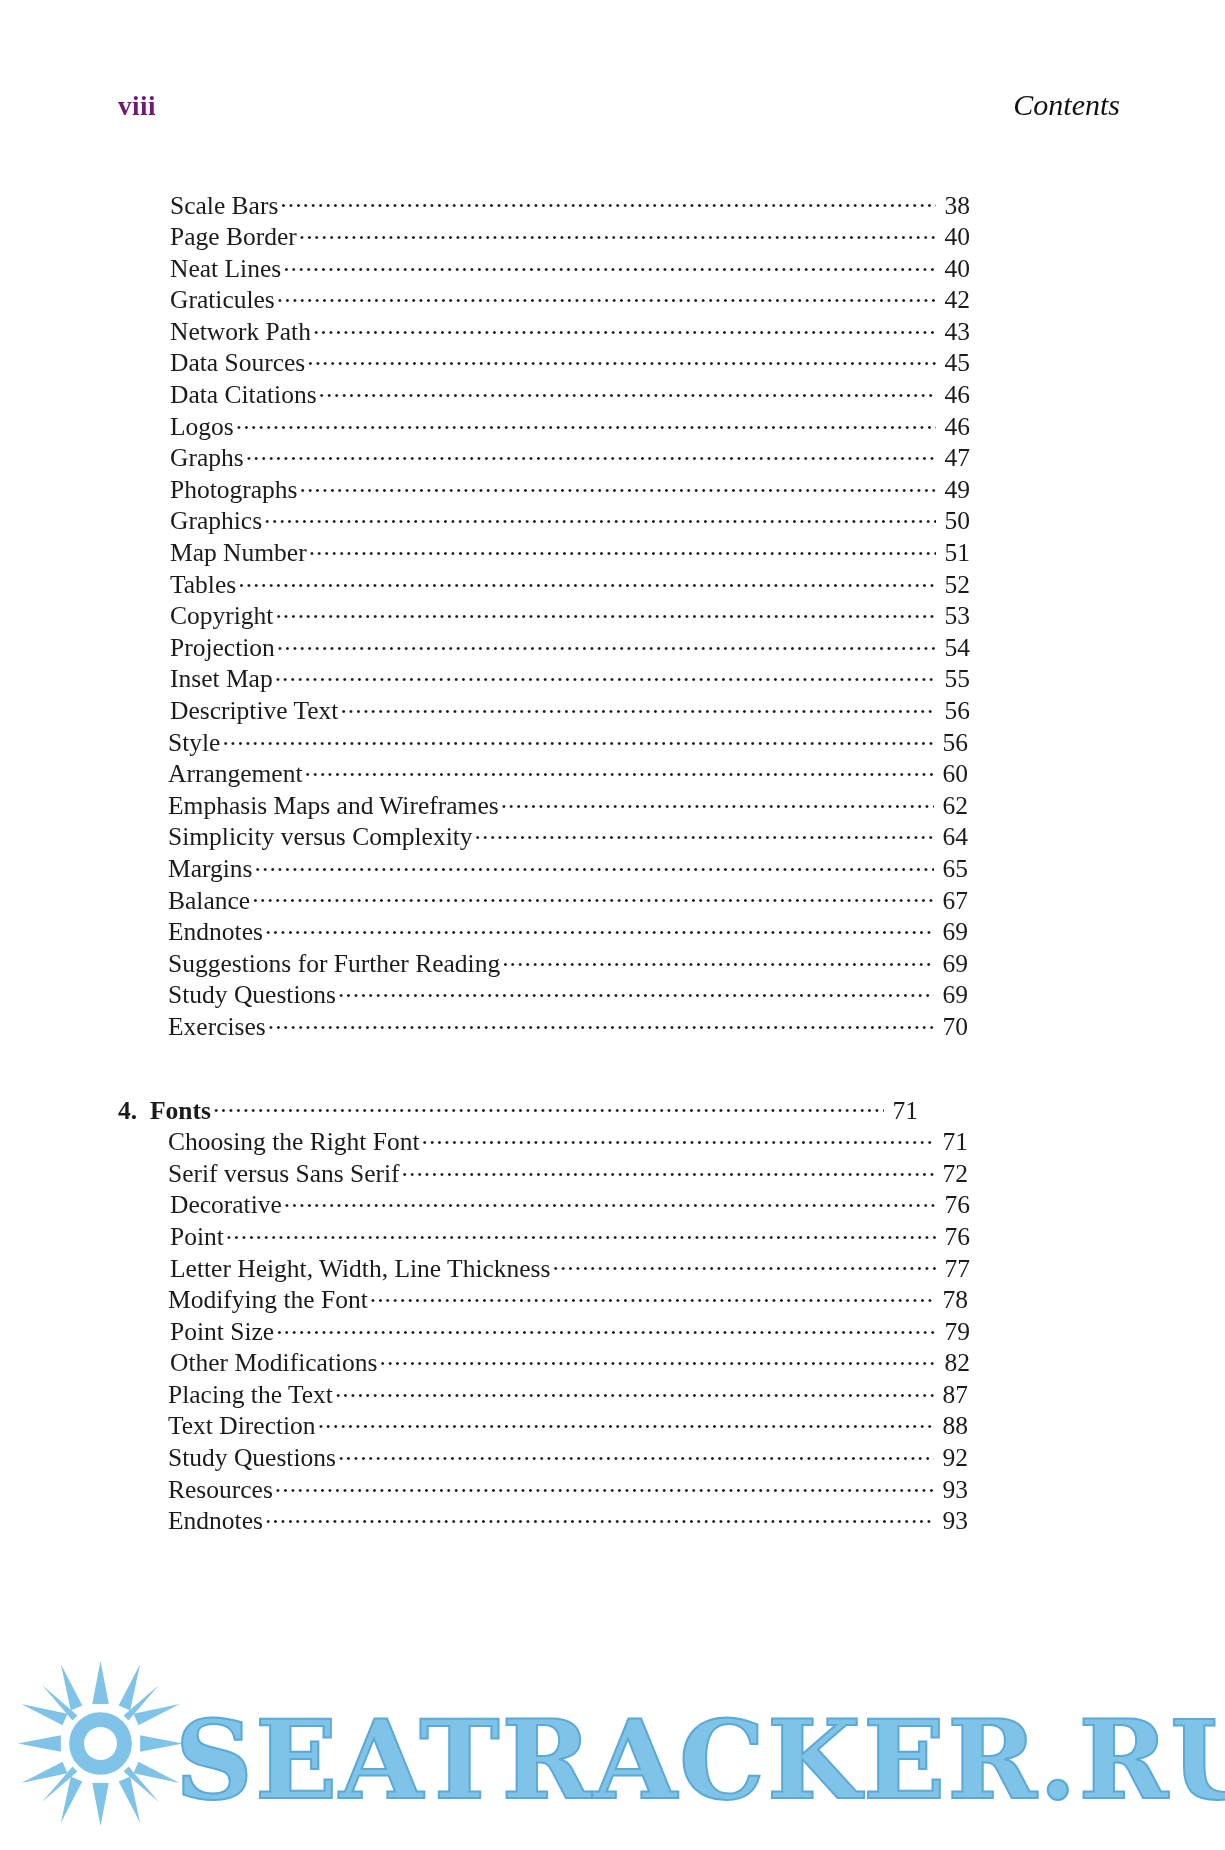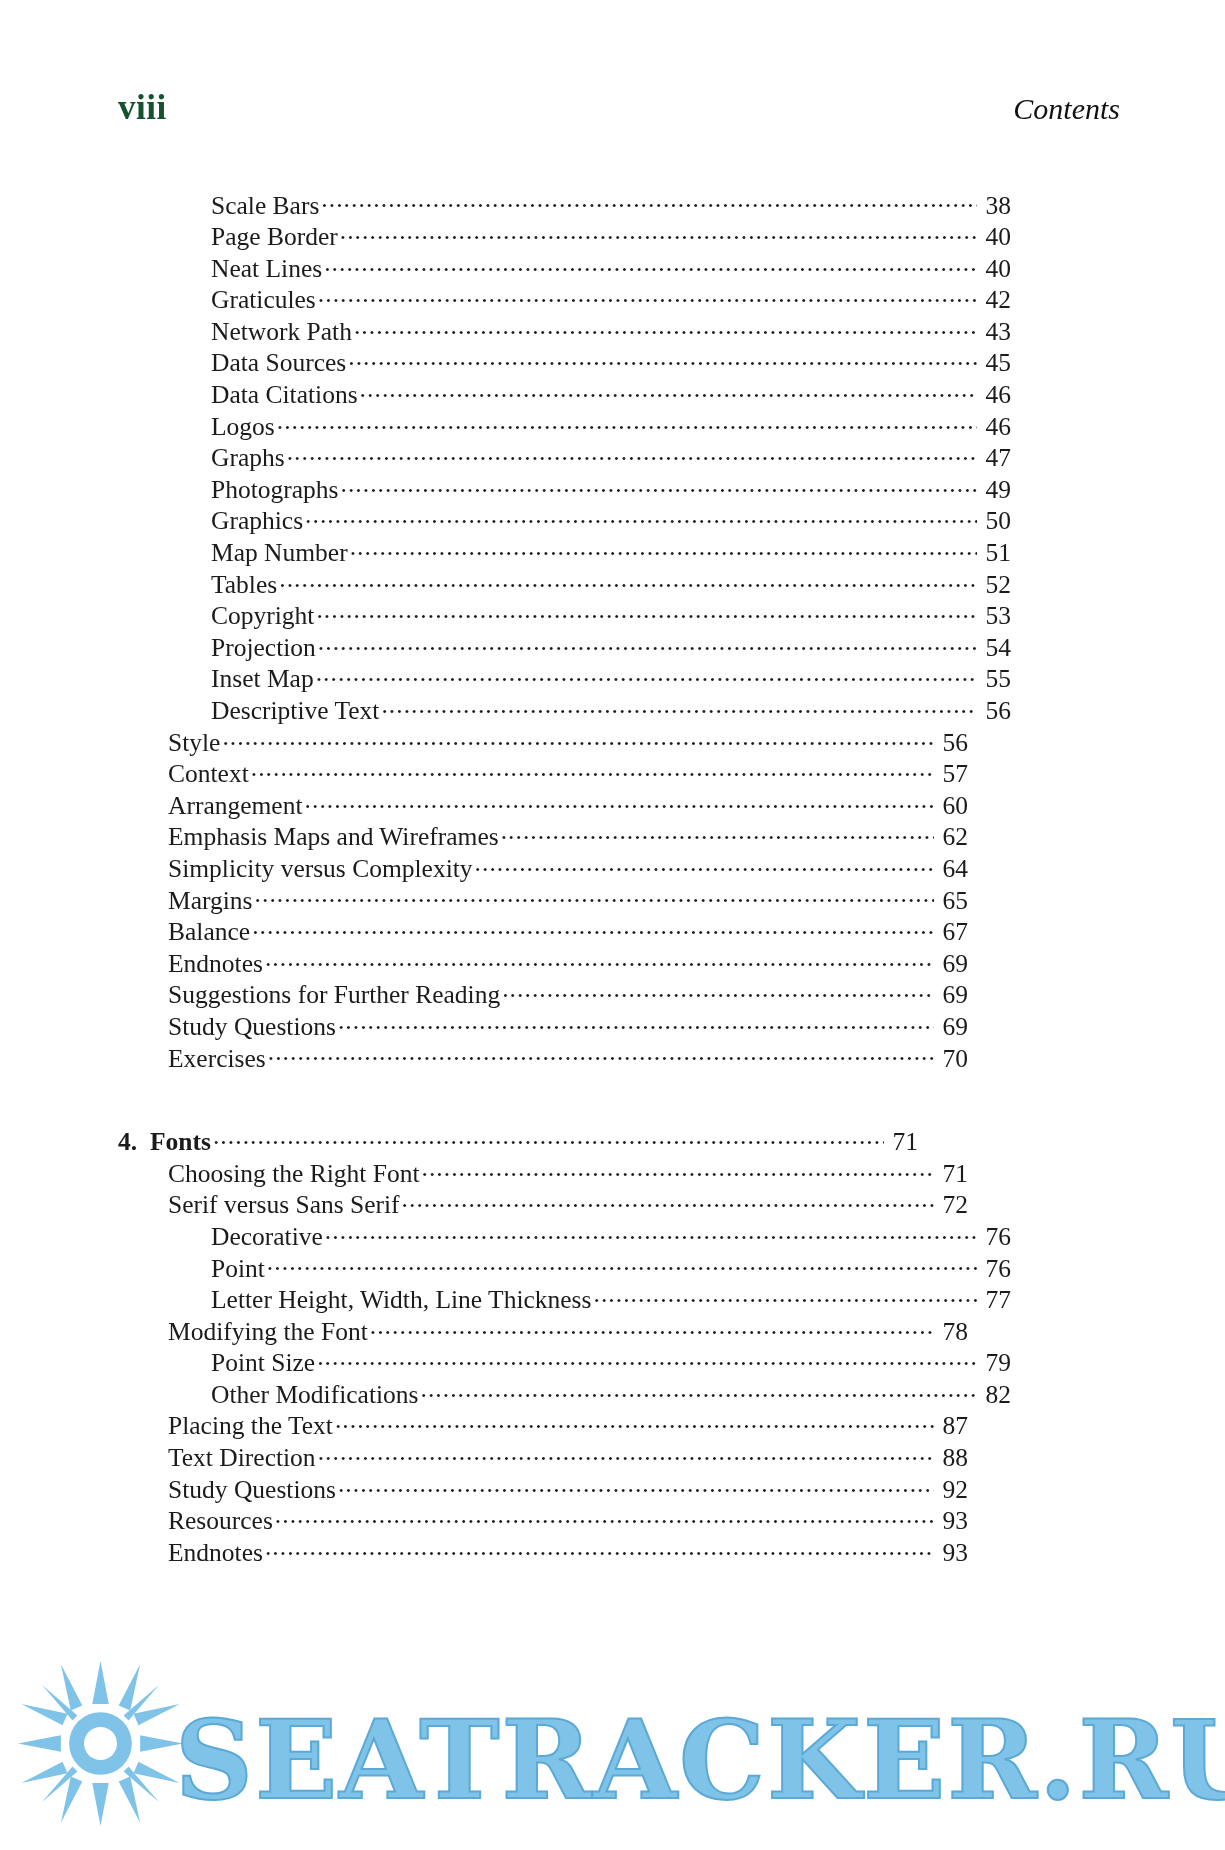--- a/index.html
+++ b/index.html
@@ -22,24 +22,24 @@
     position: absolute;
     top: 88px;
     left: 118px;
     right: 105px;
     height: 40px;
     display: flex;
     align-items: baseline;
     justify-content: space-between;
   }
   .folio {
-    font-size: 35px;
+    font-size: 27px;
     font-weight: 700;
     letter-spacing: 0.5px;
-    color: #14532d;
+    color: #701a75;
   }
   .running-title {
     font-size: 30px;
     font-style: italic;
     color: #111;
   }
 
   
   .toc {
     position: absolute;
@@ -81,21 +81,21 @@
   }
   .entry .page {
     flex: 0 0 auto;
     text-align: right;
     min-width: 34px;
   }
 
   
   .lvl-chapter { margin-left: 0px; }
   .lvl-1 { margin-left: 50px; }
-  .lvl-2 { margin-left: 93px; }
+  .lvl-2 { margin-left: 52px; }
 
   .lvl-chapter .label { font-weight: 700; }
   .chapter-num {
     display: inline-block;
     width: 32px;
     font-weight: 700;
   }
 
   
   .block-gap { height: 52px; }
@@ -220,25 +220,20 @@
     </div>
     <div class="entry lvl-2">
       <span class="label">Descriptive Text</span>
       <span class="leader"></span>
       <span class="page">56</span>
     </div>
     <div class="entry lvl-1">
       <span class="label">Style</span>
       <span class="leader"></span>
       <span class="page">56</span>
-    </div>
-    <div class="entry lvl-1">
-      <span class="label">Context</span>
-      <span class="leader"></span>
-      <span class="page">57</span>
     </div>
     <div class="entry lvl-1">
       <span class="label">Arrangement</span>
       <span class="leader"></span>
       <span class="page">60</span>
     </div>
     <div class="entry lvl-1">
       <span class="label">Emphasis Maps and Wireframes</span>
       <span class="leader"></span>
       <span class="page">62</span>

